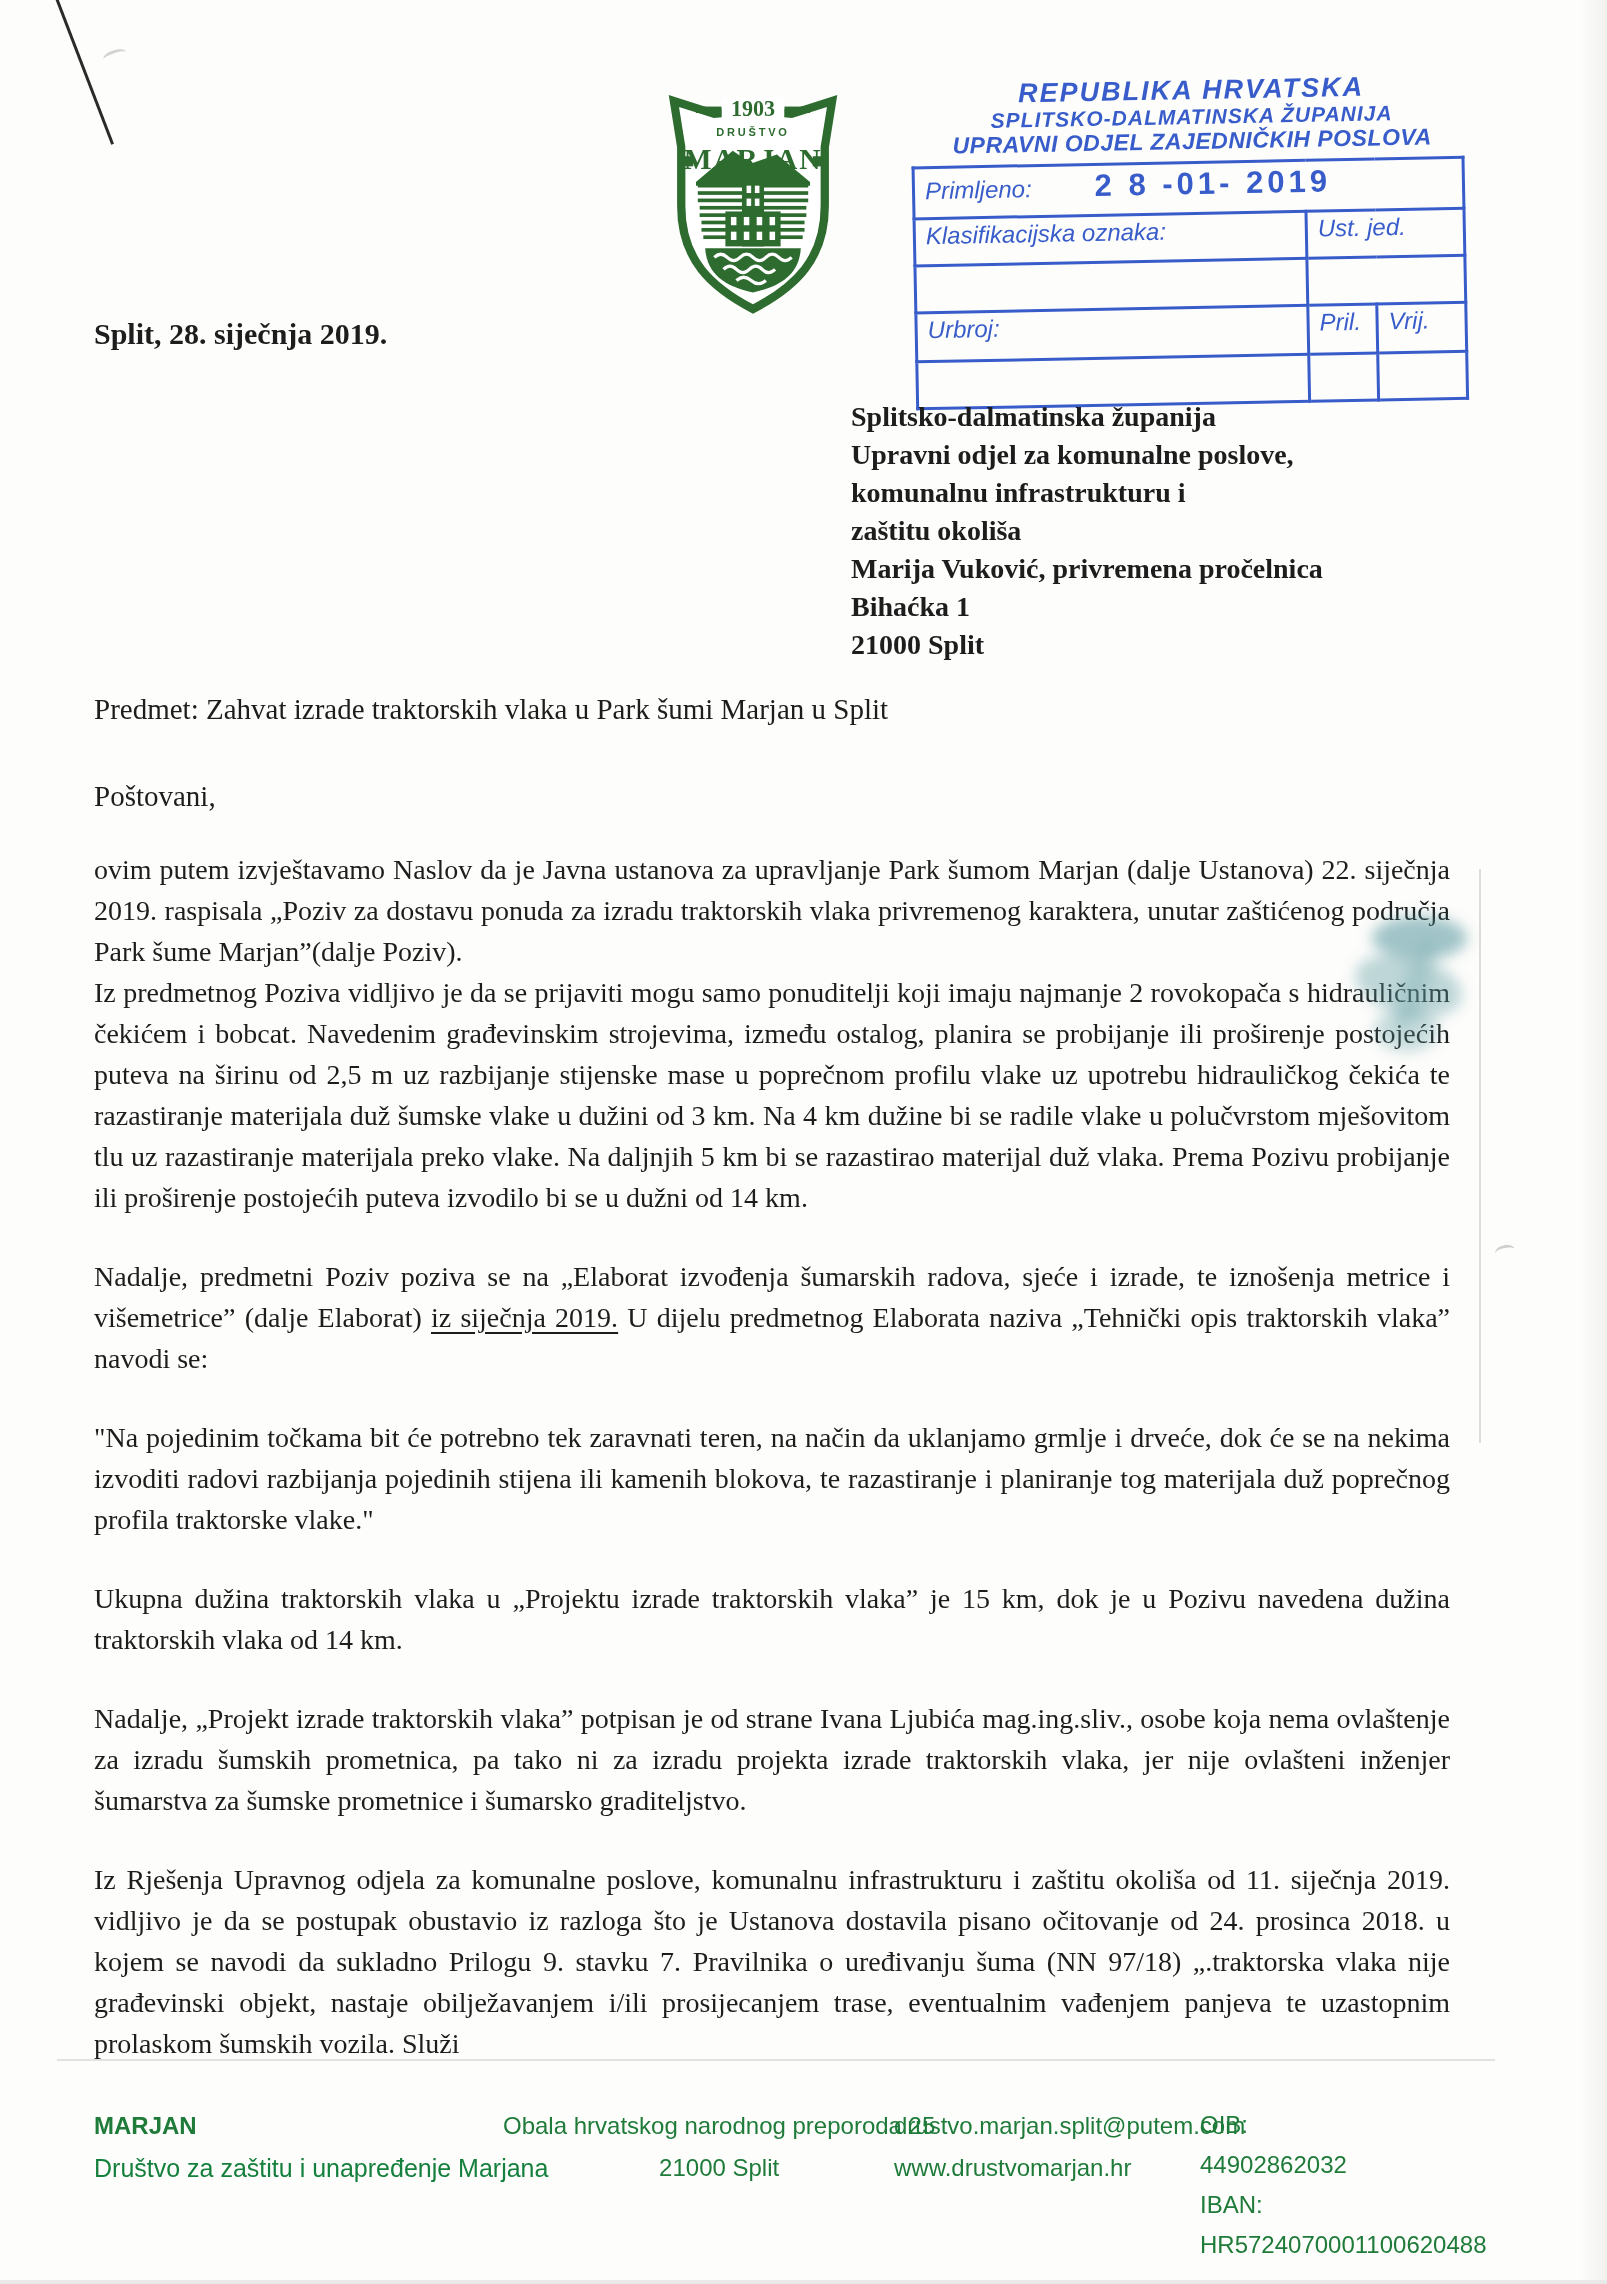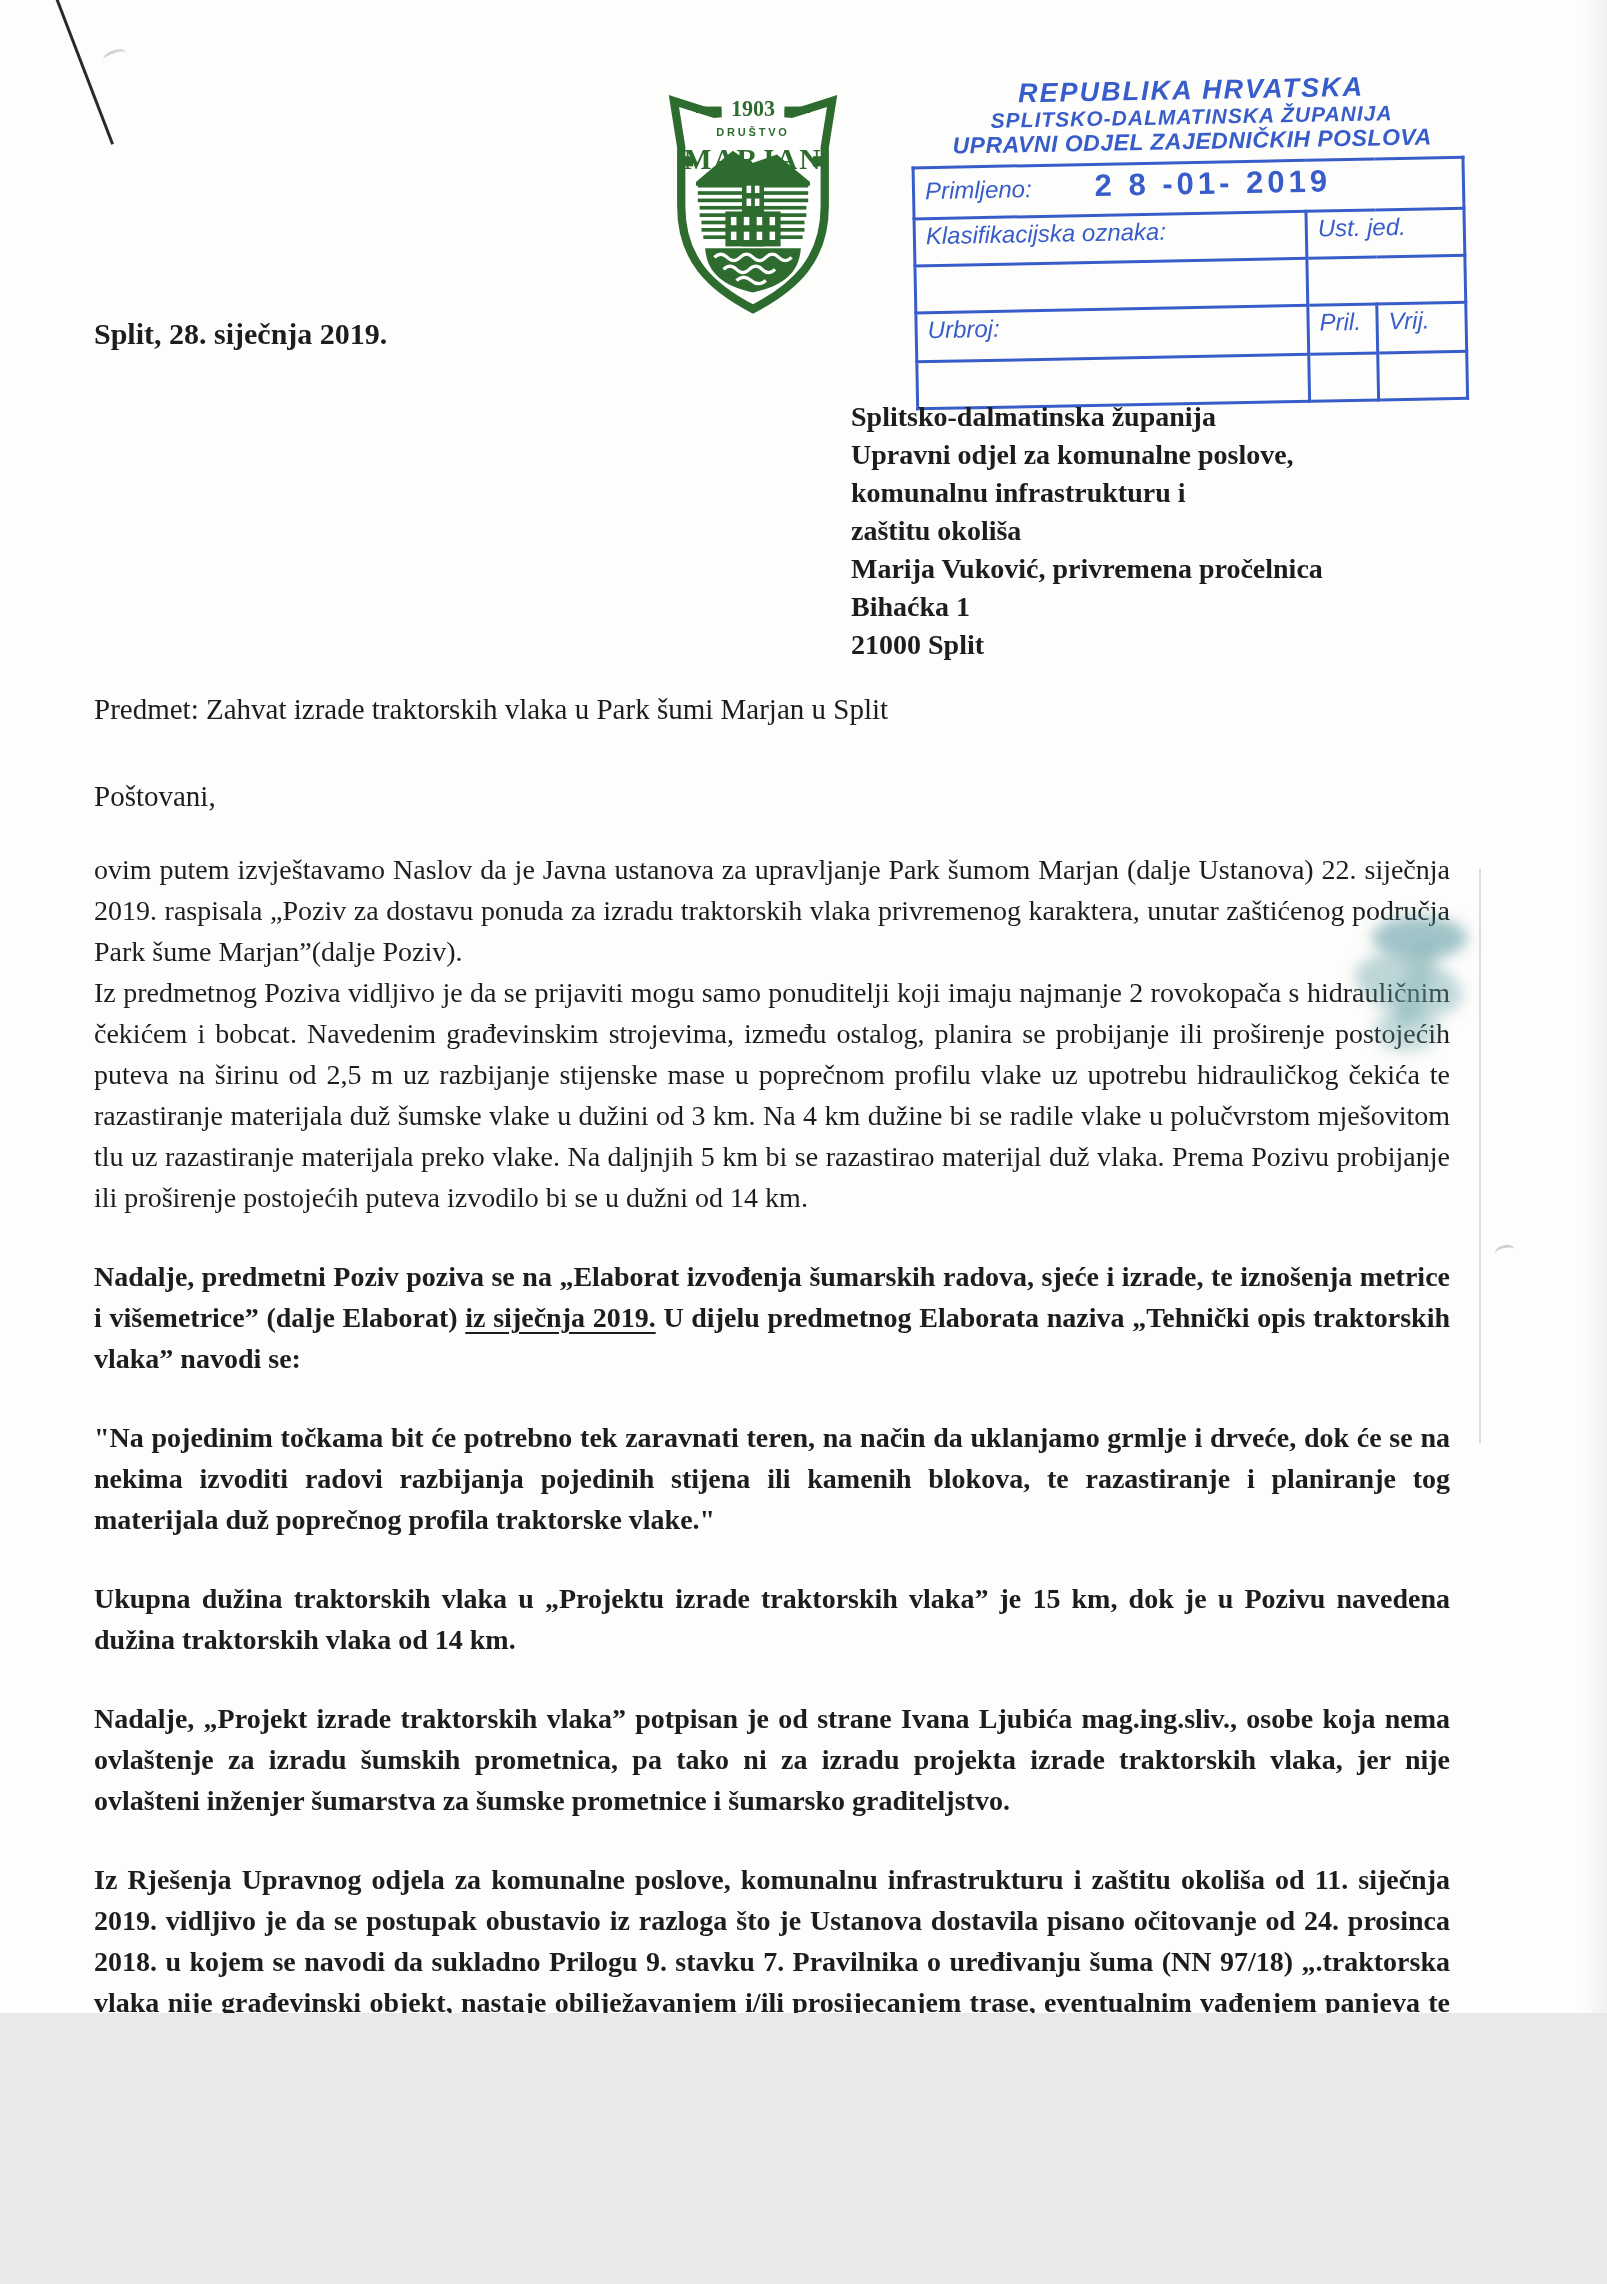--- a/index.html
+++ b/index.html
@@ -1,17 +1,17 @@
 <!DOCTYPE html>
 <html><head>
 <meta charset="utf-8">
 <style>
   html,body { margin:0; padding:0; background:#e9e9e9; }
   .page {
-    position:relative; width:1608px; height:2013px; margin:0 auto;
+    position:relative; width:1608px; height:2280px; margin:0 auto;
     background:#fdfdfb; overflow:hidden;
     font-family:"Liberation Serif", serif; color:#1d1d1d;
   }
   .page::after{
     content:""; position:absolute; top:0; right:0; bottom:0; width:28px;
     background:linear-gradient(to right, rgba(0,0,0,0), rgba(0,0,0,0.05));
     pointer-events:none;
   }
 
   
@@ -48,21 +48,21 @@
   .r4 td{ height:42px; } .r5 td{ height:40px; }
 
   
   .dateline{ position:absolute; left:94px; top:317px; font-size:30px; font-weight:bold; }
   .recipient{ position:absolute; left:851px; top:398px; font-size:28px; font-weight:bold; line-height:38px; }
   .subject{ position:absolute; left:94px; top:693px; font-size:29px; font-weight:normal; }
   .salutation{ position:absolute; left:94px; top:780px; font-size:29px; }
   .letter-body{ position:absolute; left:94px; top:849px; width:1356px;
     font-size:28px; line-height:41px; text-align:justify; }
   .para{ margin:0; }
-  .para.gap{ margin-top:38px;font-weight:bold; }
+  .para.gap{ margin-top:38px; }
   .u{ text-decoration:underline; text-underline-offset:5px; }
 
   
   .f-col{ position:absolute; top:2105px; font-family:"Liberation Sans", sans-serif;
     font-size:24px; line-height:42px; color:#1f7b39; }
   .f-col1{ left:94px; }  .f-col2{ left:503px;text-align:center; } .f-col3{ left:894px; }
   .f-col4{ left:1200px; line-height:40px; }
   .f-org{ font-weight:bold; }
   .f-desc{ color:#15803d; font-size:25px; }
 </style>

